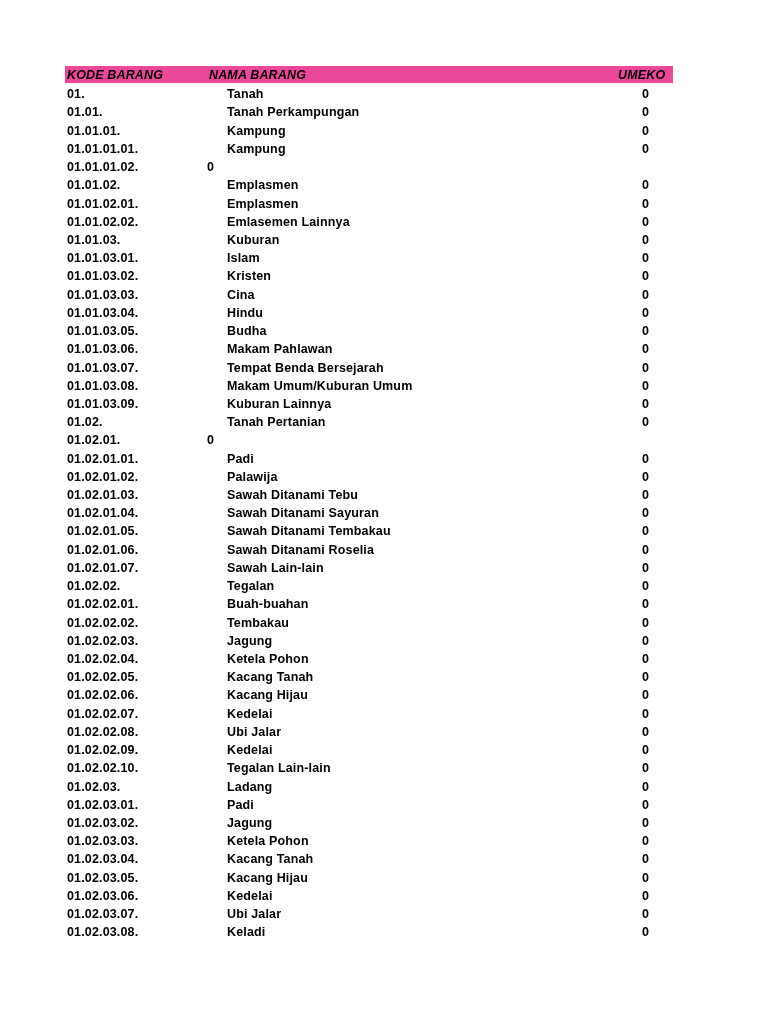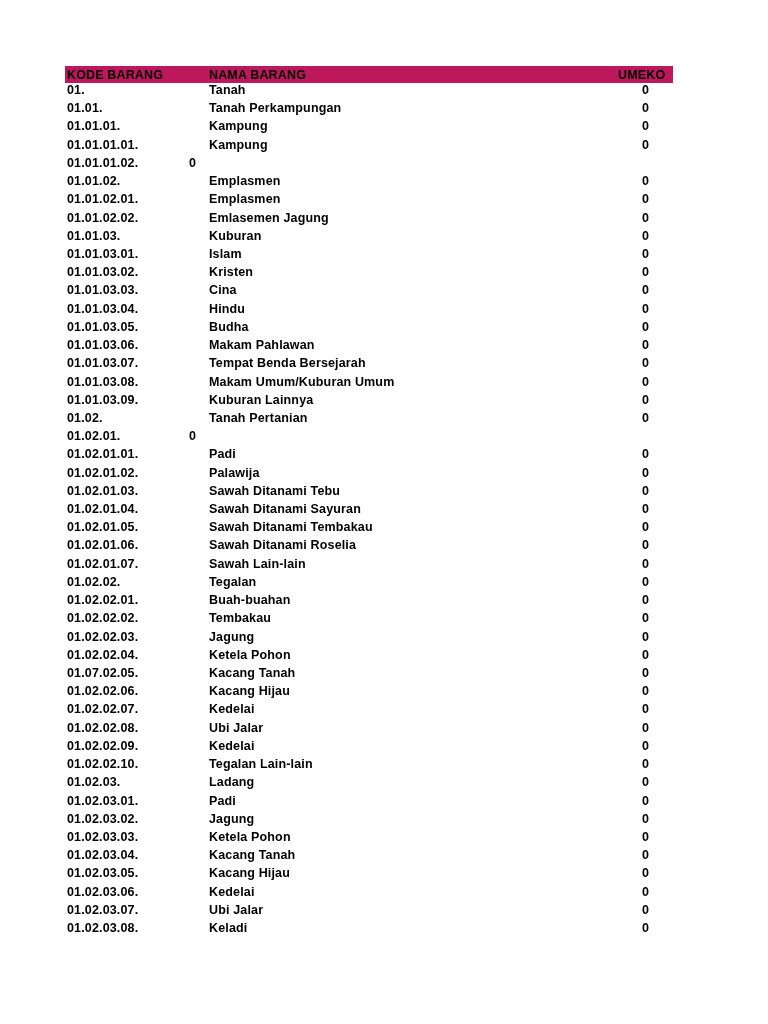--- a/index.html
+++ b/index.html
@@ -25,24 +25,25 @@
   .hrow {
     display: flex;
     align-items: center;
     height: 17px;
     background: #bdbdbd;
     font-size: 12.5px;
     letter-spacing: 0.15px;
   }
   .row {
     display: flex;
-    align-items: flex-start;
+    align-items: flex-end;
     height: 18.23px;
     font-size: 12.5px;
     letter-spacing: 0.15px;
+    gap: 18px;
   }
   .cell-code {
     width: 100px;
     padding-left: 2px;
     box-sizing: border-box;
     white-space: nowrap;
   }
   .cell-name {
     flex: 1;
     white-space: nowrap;
@@ -56,21 +57,21 @@
   .hrow .cell-value {
     text-align: right;
     padding-right: 16px;
     box-sizing: border-box;
   }
 </style>
 </head>
 <body style="background: rgb(255, 255, 255);">
 
 <div class="sheet">
-  <div class="hrow" style="background: #be185d;">
+  <div class="hrow" style="background: #ec4899; font-style: italic;">
     <div class="cell-code">KODE BARANG</div>
     <div class="cell-name">NAMA BARANG</div>
     <div class="cell-value">UMEKO</div>
   </div>
   <div id="rows">
       <div class="row">
     <div class="cell-code">01.</div>
     <div class="cell-name">Tanah</div>
     <div class="cell-value">0</div>
   </div>
@@ -98,21 +99,21 @@
     <div class="cell-name">Emplasmen</div>
     <div class="cell-value">0</div>
   </div>
       <div class="row">
     <div class="cell-code">01.01.02.01.</div>
     <div class="cell-name">Emplasmen</div>
     <div class="cell-value">0</div>
   </div>
       <div class="row">
     <div class="cell-code">01.01.02.02.</div>
-    <div class="cell-name">Emlasemen Jagung</div>
+    <div class="cell-name">Emlasemen Lainnya</div>
     <div class="cell-value">0</div>
   </div>
       <div class="row">
     <div class="cell-code">01.01.03.</div>
     <div class="cell-name">Kuburan</div>
     <div class="cell-value">0</div>
   </div>
       <div class="row">
     <div class="cell-code">01.01.03.01.</div>
     <div class="cell-name">Islam</div>
@@ -221,21 +222,21 @@
     <div class="cell-code">01.02.02.03.</div>
     <div class="cell-name">Jagung</div>
     <div class="cell-value">0</div>
   </div>
       <div class="row">
     <div class="cell-code">01.02.02.04.</div>
     <div class="cell-name">Ketela Pohon</div>
     <div class="cell-value">0</div>
   </div>
       <div class="row">
-    <div class="cell-code">01.07.02.05.</div>
+    <div class="cell-code">01.02.02.05.</div>
     <div class="cell-name">Kacang Tanah</div>
     <div class="cell-value">0</div>
   </div>
       <div class="row">
     <div class="cell-code">01.02.02.06.</div>
     <div class="cell-name">Kacang Hijau</div>
     <div class="cell-value">0</div>
   </div>
       <div class="row">
     <div class="cell-code">01.02.02.07.</div>

